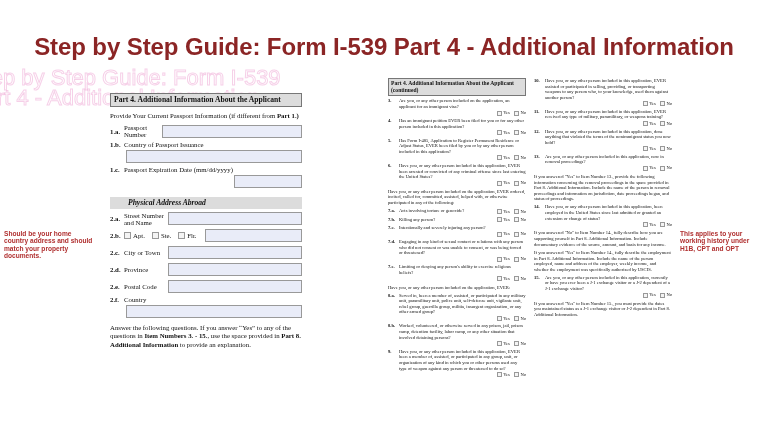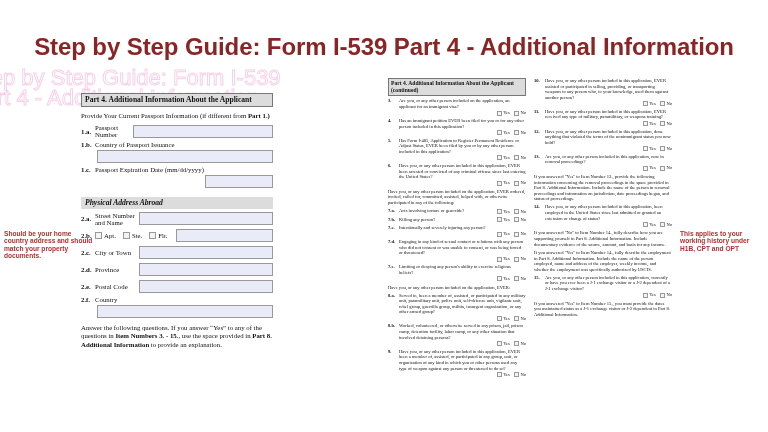--- a/index.html
+++ b/index.html
@@ -17,27 +17,27 @@
     color: transparent; -webkit-text-stroke: 1px rgba(235,150,205,0.45);
     pointer-events: none; white-space: nowrap;
   }
 
   .note {
     position: absolute; font-family: "Liberation Sans", sans-serif; font-weight: bold;
     font-size: 6.6px; line-height: 7.4px; color: #b03030;
   }
 
   
-  .panel-left { position: absolute; left: 81px; top: 93px; width: 192px; font-size: 6.8px; }
+  .panel-left { position: absolute; left: 110px; top: 93px; width: 192px; font-size: 6.8px; }
   .sec-head {
     background: #dcdcdc; border: 1px solid #777; padding: 1px 3px;
     font-weight: bold; font-size: 7.6px; line-height: 9.5px;
   }
   .sec-head2 {
-    background: #dcdcdc; padding: 1px 4px; font-weight: bold; font-style: italic;
+    background: #dcdcdc; padding: 1px 18px; font-weight: bold; font-style: italic;
     font-size: 7.6px; line-height: 9.5px;
   }
   .row { display: flex; align-items: center; }
   .num { font-weight: bold; width: 14px; flex: none; }
   .box { border: 1px solid #999; background: #e9ecf8; height: 13px; }
   .cb { display: inline-block; width: 7px; height: 7px; border: 1px solid #999; background: #f4f4f4; vertical-align: middle; margin-right: 2px; }
 
   
   .col { position: absolute; font-size: 4.6px; line-height: 5.6px; }
   .col .sec-head { font-size: 5.6px; line-height: 7px; padding: 1px 2px; }

